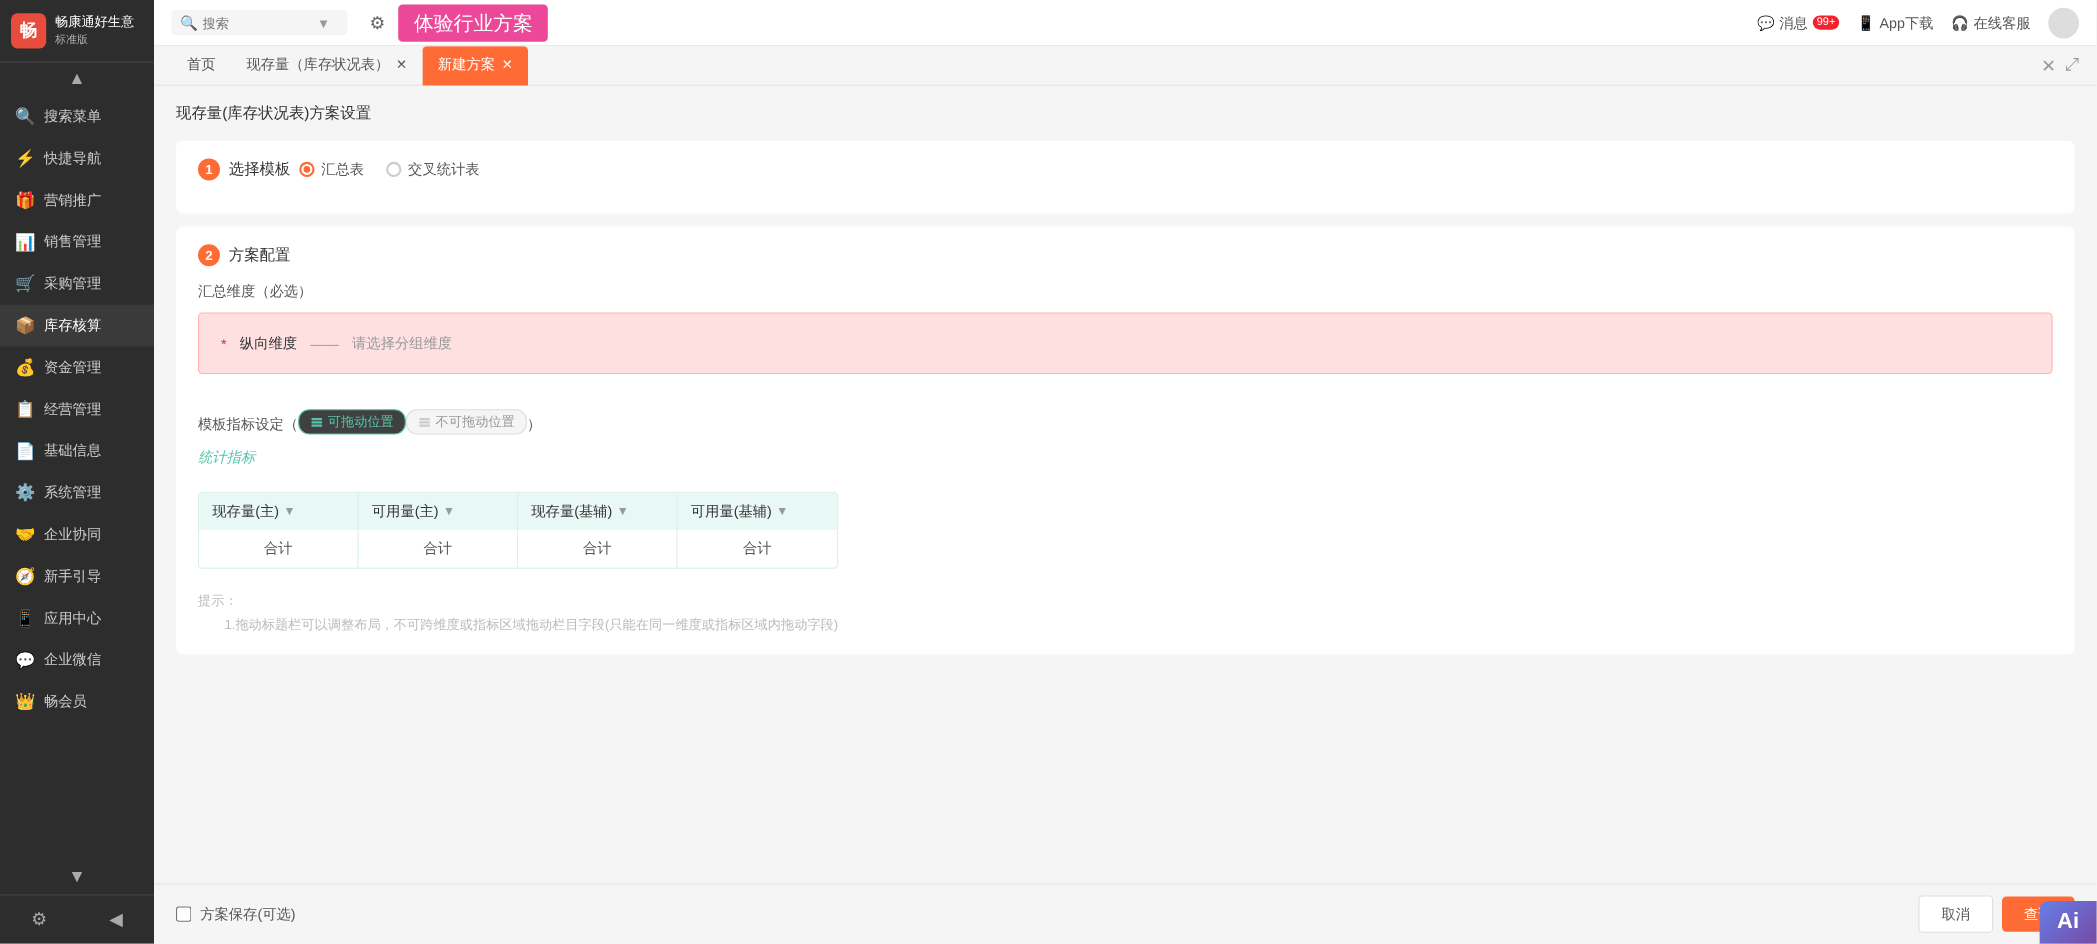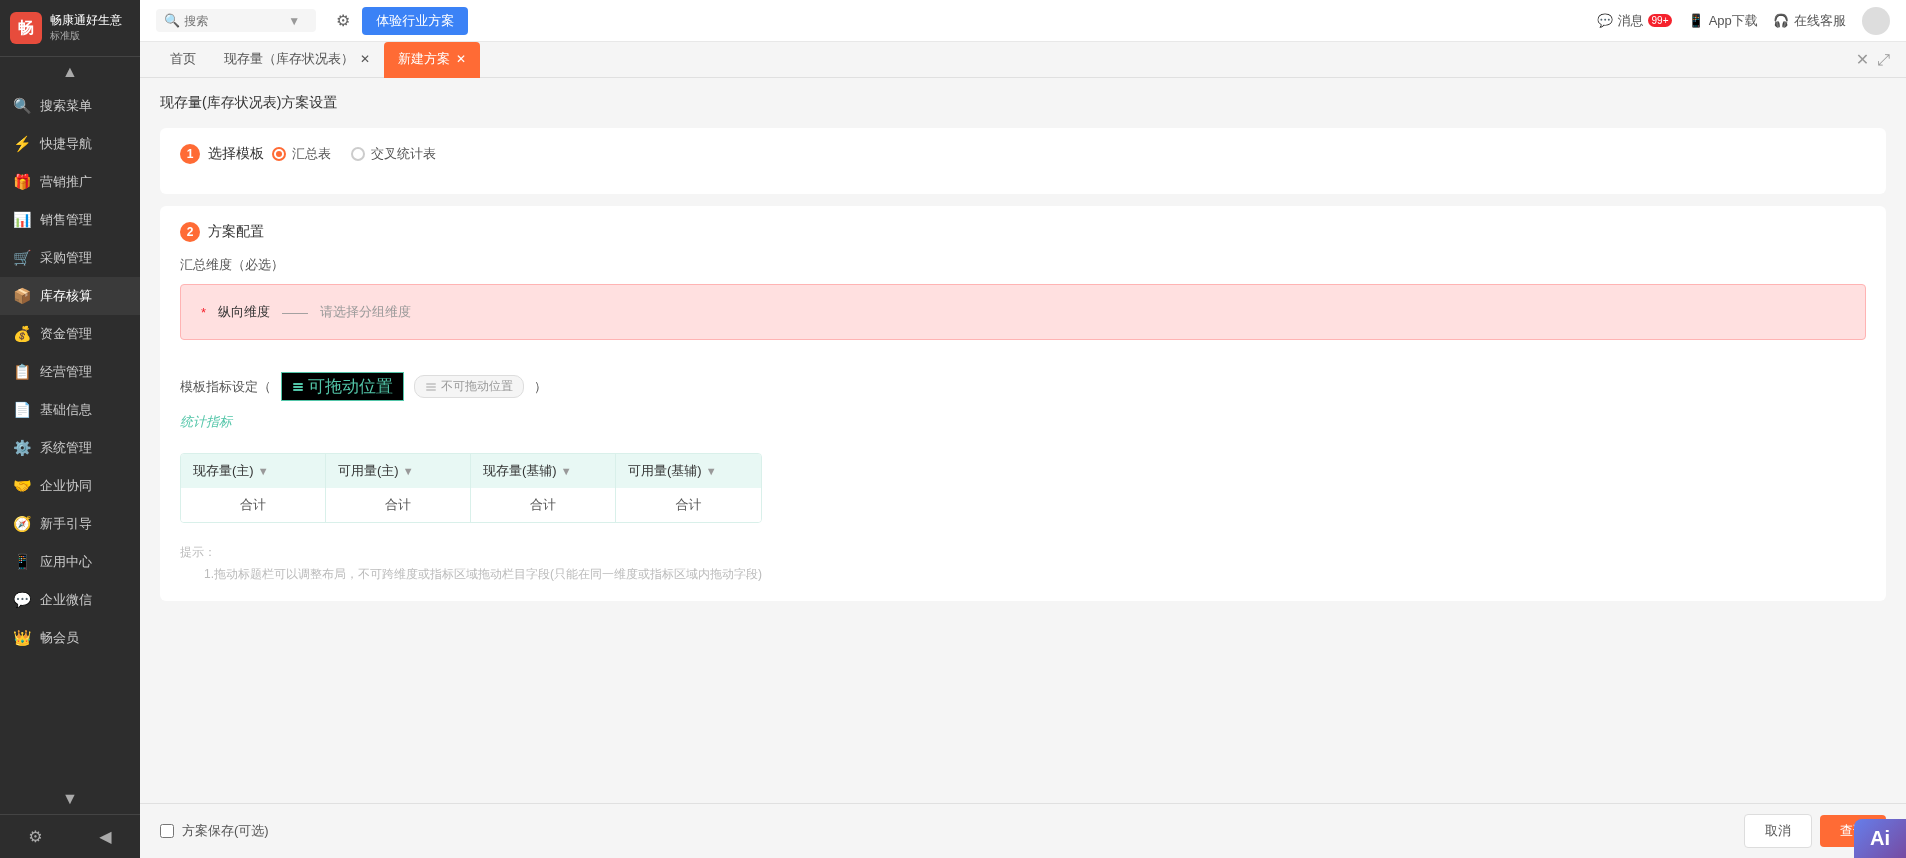--- a/index.html
+++ b/index.html
@@ -109,27 +109,27 @@
       background: none;
       border: none;
       outline: none;
       font-size: 12px;
       width: 100px;
       color: #8b5cf6;
     }
     .topbar-chevron { color: #999; font-size: 12px; cursor: pointer; }
     .topbar-gear { color: #666; font-size: 16px; cursor: pointer; margin-left: 8px; }
     .topbar-trial-btn {
-      background: #3b82f6;
+      background: #ec4899;
       color: white;
       border: none;
       border-radius: 4px;
       padding: 5px 14px;
       cursor: pointer;
-      font-size: 13px;
+      font-size: 18px;
     }
     .topbar-spacer { flex: 1; }
     .topbar-right {
       display: flex;
       align-items: center;
       gap: 16px;
     }
     .topbar-right-item {
       display: flex;
       align-items: center;
@@ -275,36 +275,35 @@
       margin-bottom: 14px;
     }
     .dimension-required { color: #f5222d; font-size: 13px; }
     .dimension-label { color: #333; font-size: 13px; }
     .dimension-dash { color: #999; }
     .dimension-placeholder { color: #999; font-size: 13px; }
 
     
     .indicator-setting {
       display: flex;
-      align-items: center;
-      gap: 10px;
+      align-items: flex-end;
       margin-bottom: 12px;
       font-size: 13px;
       color: #555;
       margin-top: 32px;
     }
     .draggable-badge {
       display: inline-flex;
       align-items: center;
       gap: 4px;
-      background: #000000;
+      background: #404040;
       border: 1px solid #52c5a8;
-      border-radius: 0;
+      border-radius: 10px;
       padding: 2px 10px;
-      font-size: 17px;
+      font-size: 12px;
       color: #52c5a8;
     }
     .non-draggable-badge {
       display: inline-flex;
       align-items: center;
       gap: 4px;
       background: #f5f5f5;
       border: 1px solid #ddd;
       border-radius: 10px;
       padding: 2px 10px;

